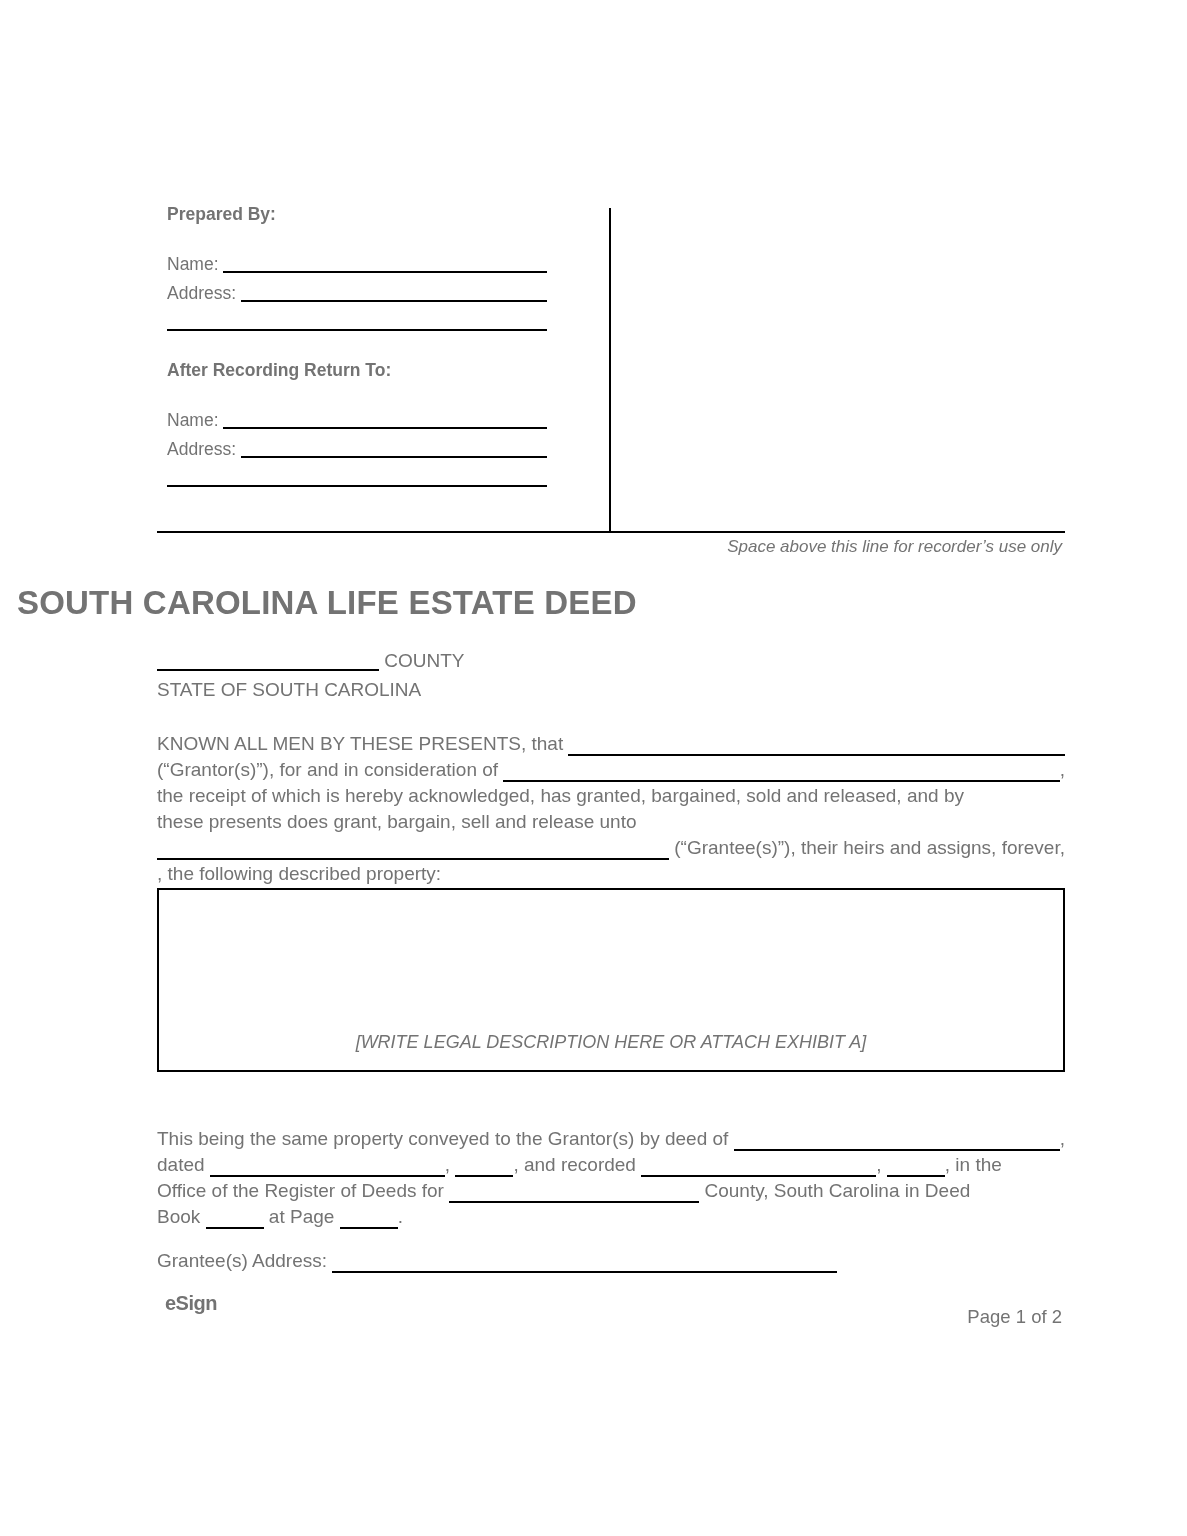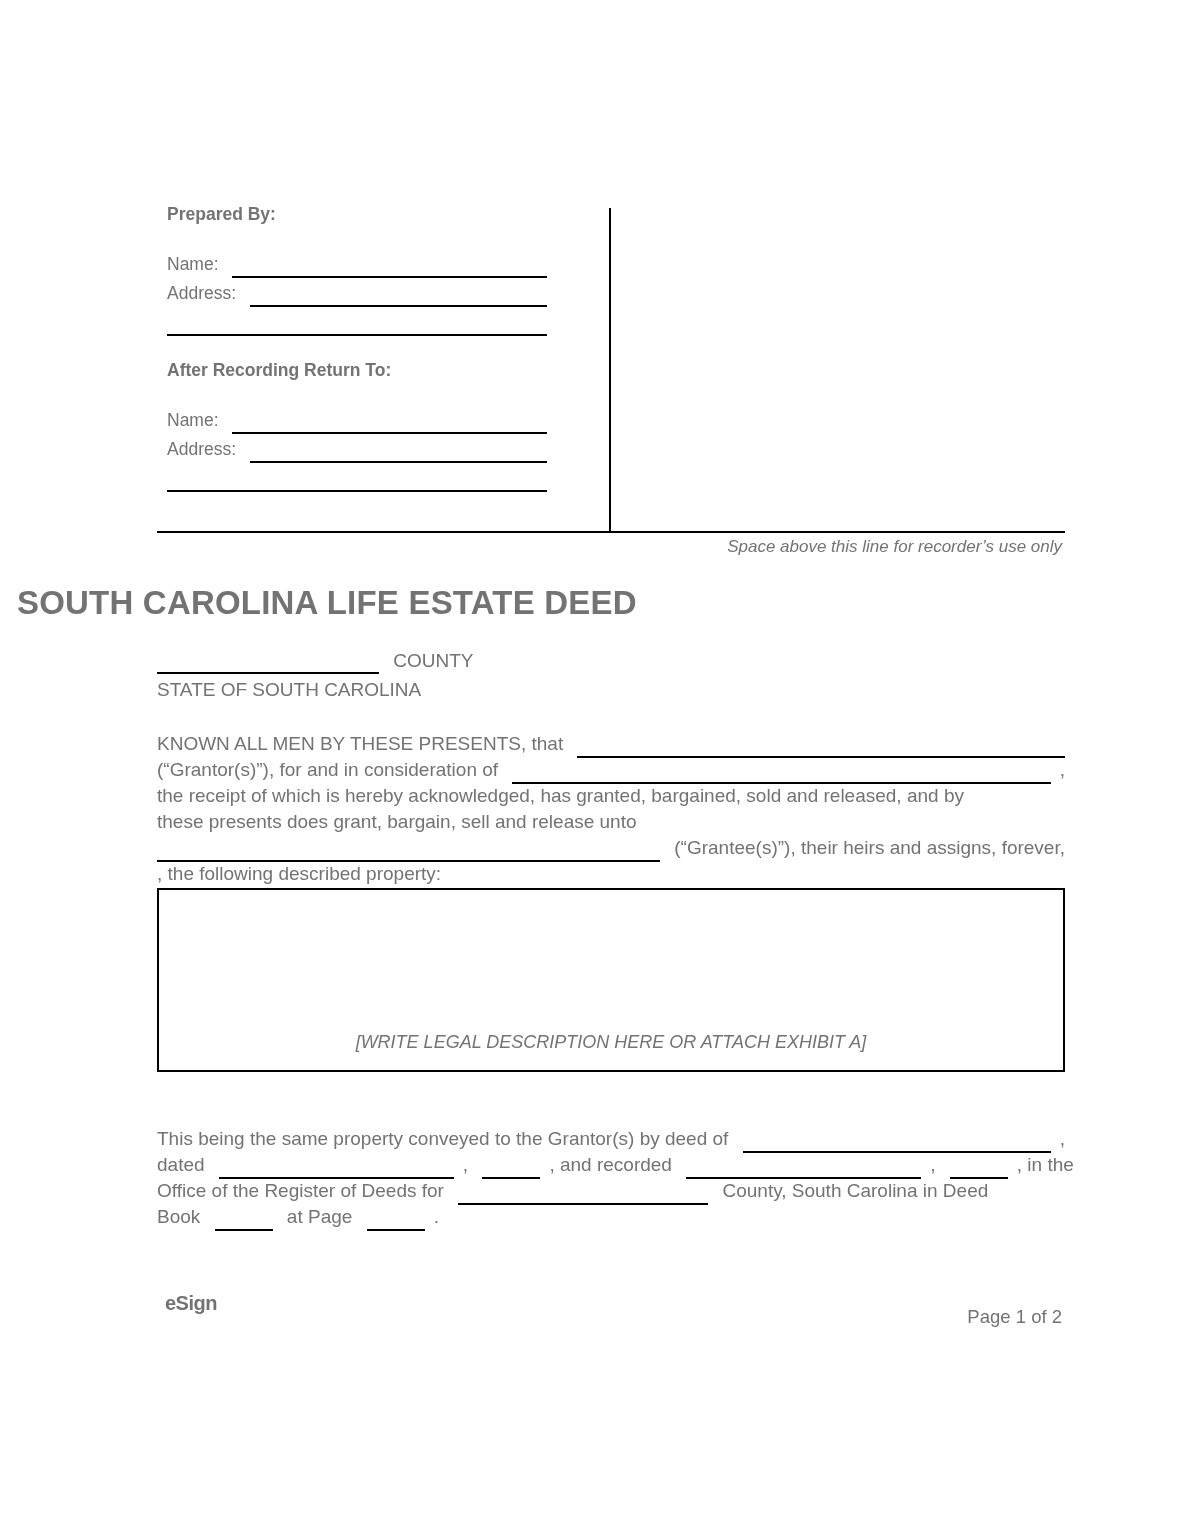--- a/index.html
+++ b/index.html
@@ -8,21 +8,21 @@
     width:1187px;height:1536px;
     background:#ffffff;
     color:#737373;
     font-family:Liberation Sans, sans-serif;
     overflow:hidden;
     margin-left:17px;
   }
   .abs{position:absolute;}
 
   
-  .tline{display:flex;align-items:center;gap:9px;}
+  .tline{display:flex;align-items:flex-start;}
   .seg{white-space:pre;flex:0 0 auto;}
   .seg.bold{font-weight:bold;}
   .blank{
     display:inline-block;
     height:1.05em;
     border-bottom:2px solid #000;
     transform:translateY(3px);
     flex:0 0 auto;
   }
   .blank.fill{flex:1 1 auto;}
@@ -156,17 +156,23 @@
       </div>
       <div class="tline">
         <span class="seg">Book </span>
         <span class="blank" style="width: 58px;"></span>
         <span class="seg"> at Page </span>
         <span class="blank" style="width: 58px;"></span>
         <span class="seg">.</span>
       </div>
     </div>
 
+  <div id="grantee-line" class="abs bodypar">
+      <div class="tline">
+        <span class="seg">Grantee(s) Address: </span>
+        <span class="blank" style="width: 505px;"></span>
+      </div>
+    </div>
 
   <div id="esign-logo" class="abs">eSign</div>
   <div id="page-indicator" class="abs">Page 1 of 2</div>
 
 </div>
 
 </body></html>

